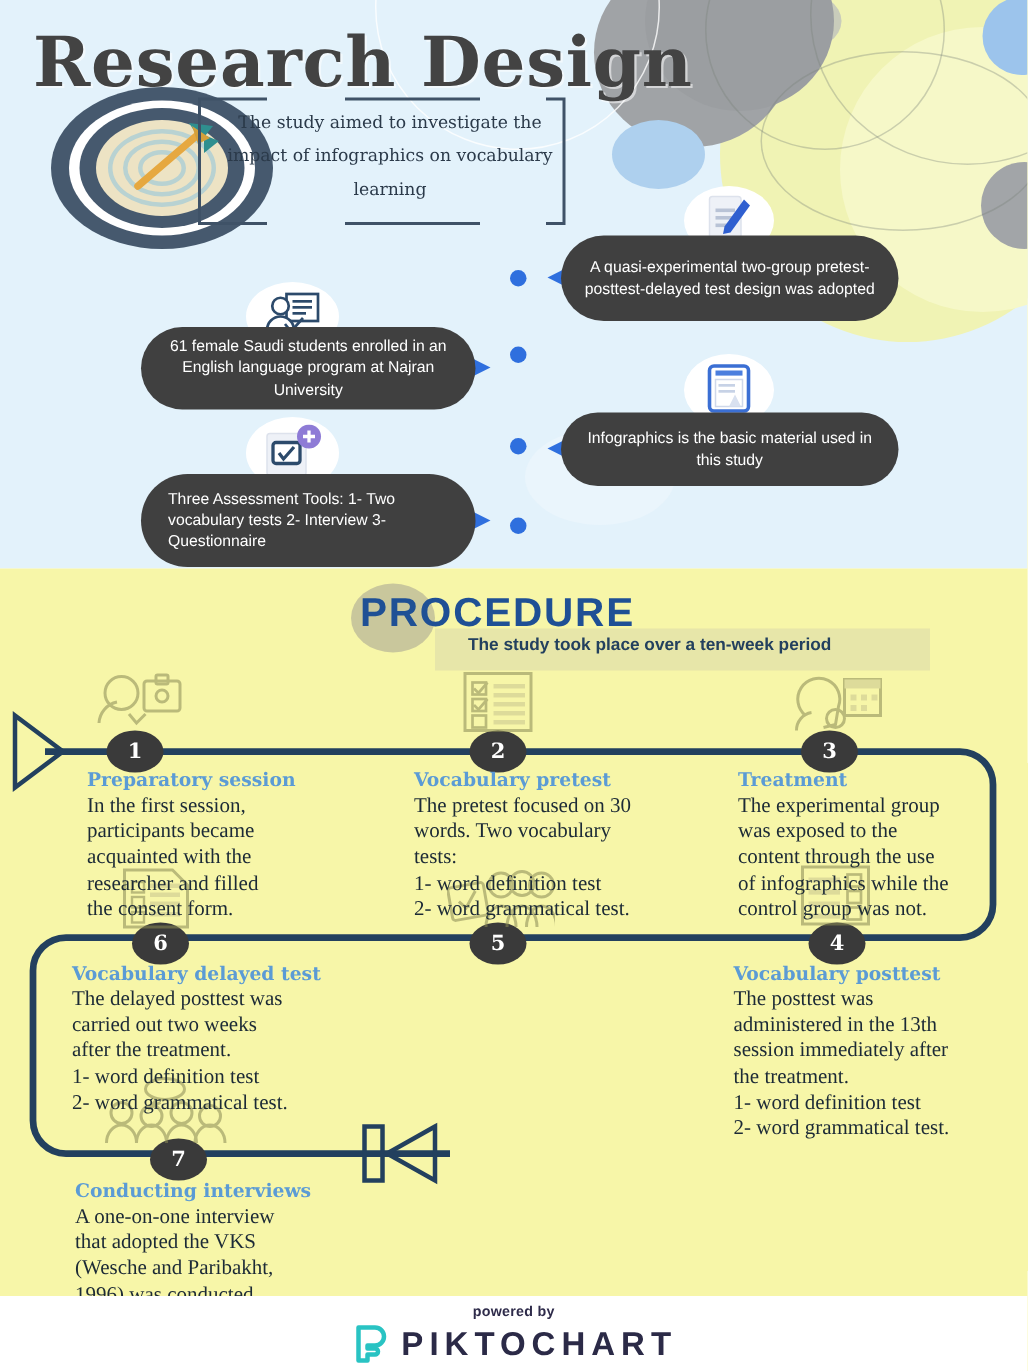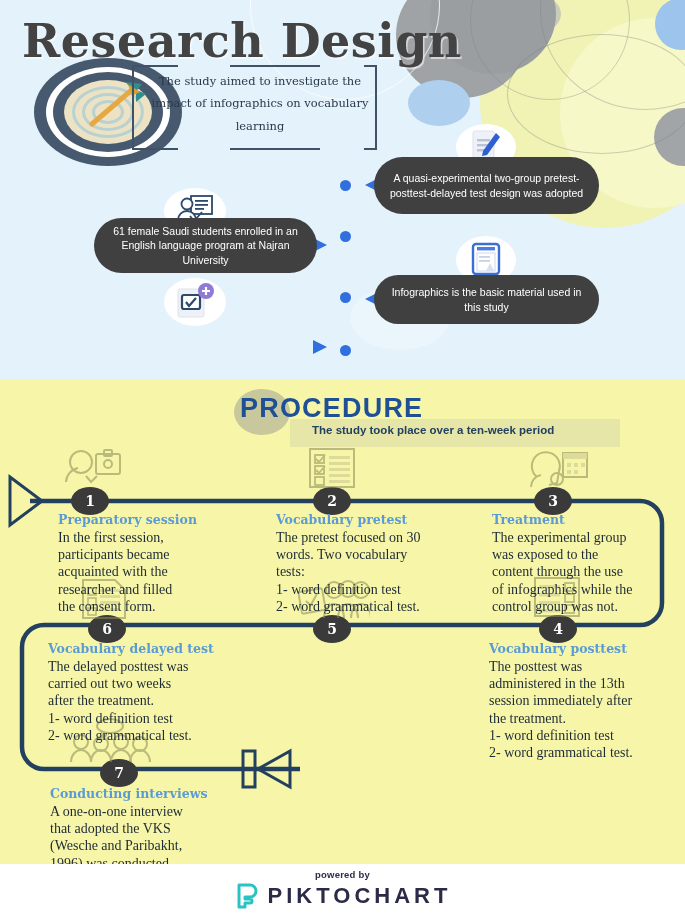--- a/index.html
+++ b/index.html
@@ -281,20 +281,26 @@
     <div class="icon-badge ib4">
       <svg width="42" height="38" viewBox="0 0 42 38">
         <rect x="4" y="6" width="26" height="28" rx="2" fill="#eef1f7" stroke="#dde2ec"></rect>
         <rect x="8" y="12" width="18" height="14" rx="2" fill="#ffffff" stroke="#2c4a6b" stroke-width="2.2"></rect>
         <path d="M12 19 l3 4 l7 -8" stroke="#2c4a6b" stroke-width="2.2" fill="none"></path>
         <circle cx="32" cy="8" r="8" fill="#8e7bd6"></circle>
         <path d="M32 4 v8 M28 8 h8" stroke="#ffffff" stroke-width="2.2"></path>
       </svg>
     </div>
     <div class="bub-tail bub4-tail"></div>
+    <div class="bubble bub4 left-text">
+      <span>Three Assessment Tools:
+1- Two vocabulary tests
+2- Interview
+3- Questionnaire</span>
+    </div>
   </div>
 
   <div class="proc-section">
     <div class="proc-ellipse"></div>
     <div class="proc-title">PROCEDURE</div>
     <div class="proc-sub-bg"></div>
     <div class="proc-sub">The study took place over a ten-week period</div>
   </div>
 
   <svg class="timeline-svg" viewBox="0 0 685 485">

